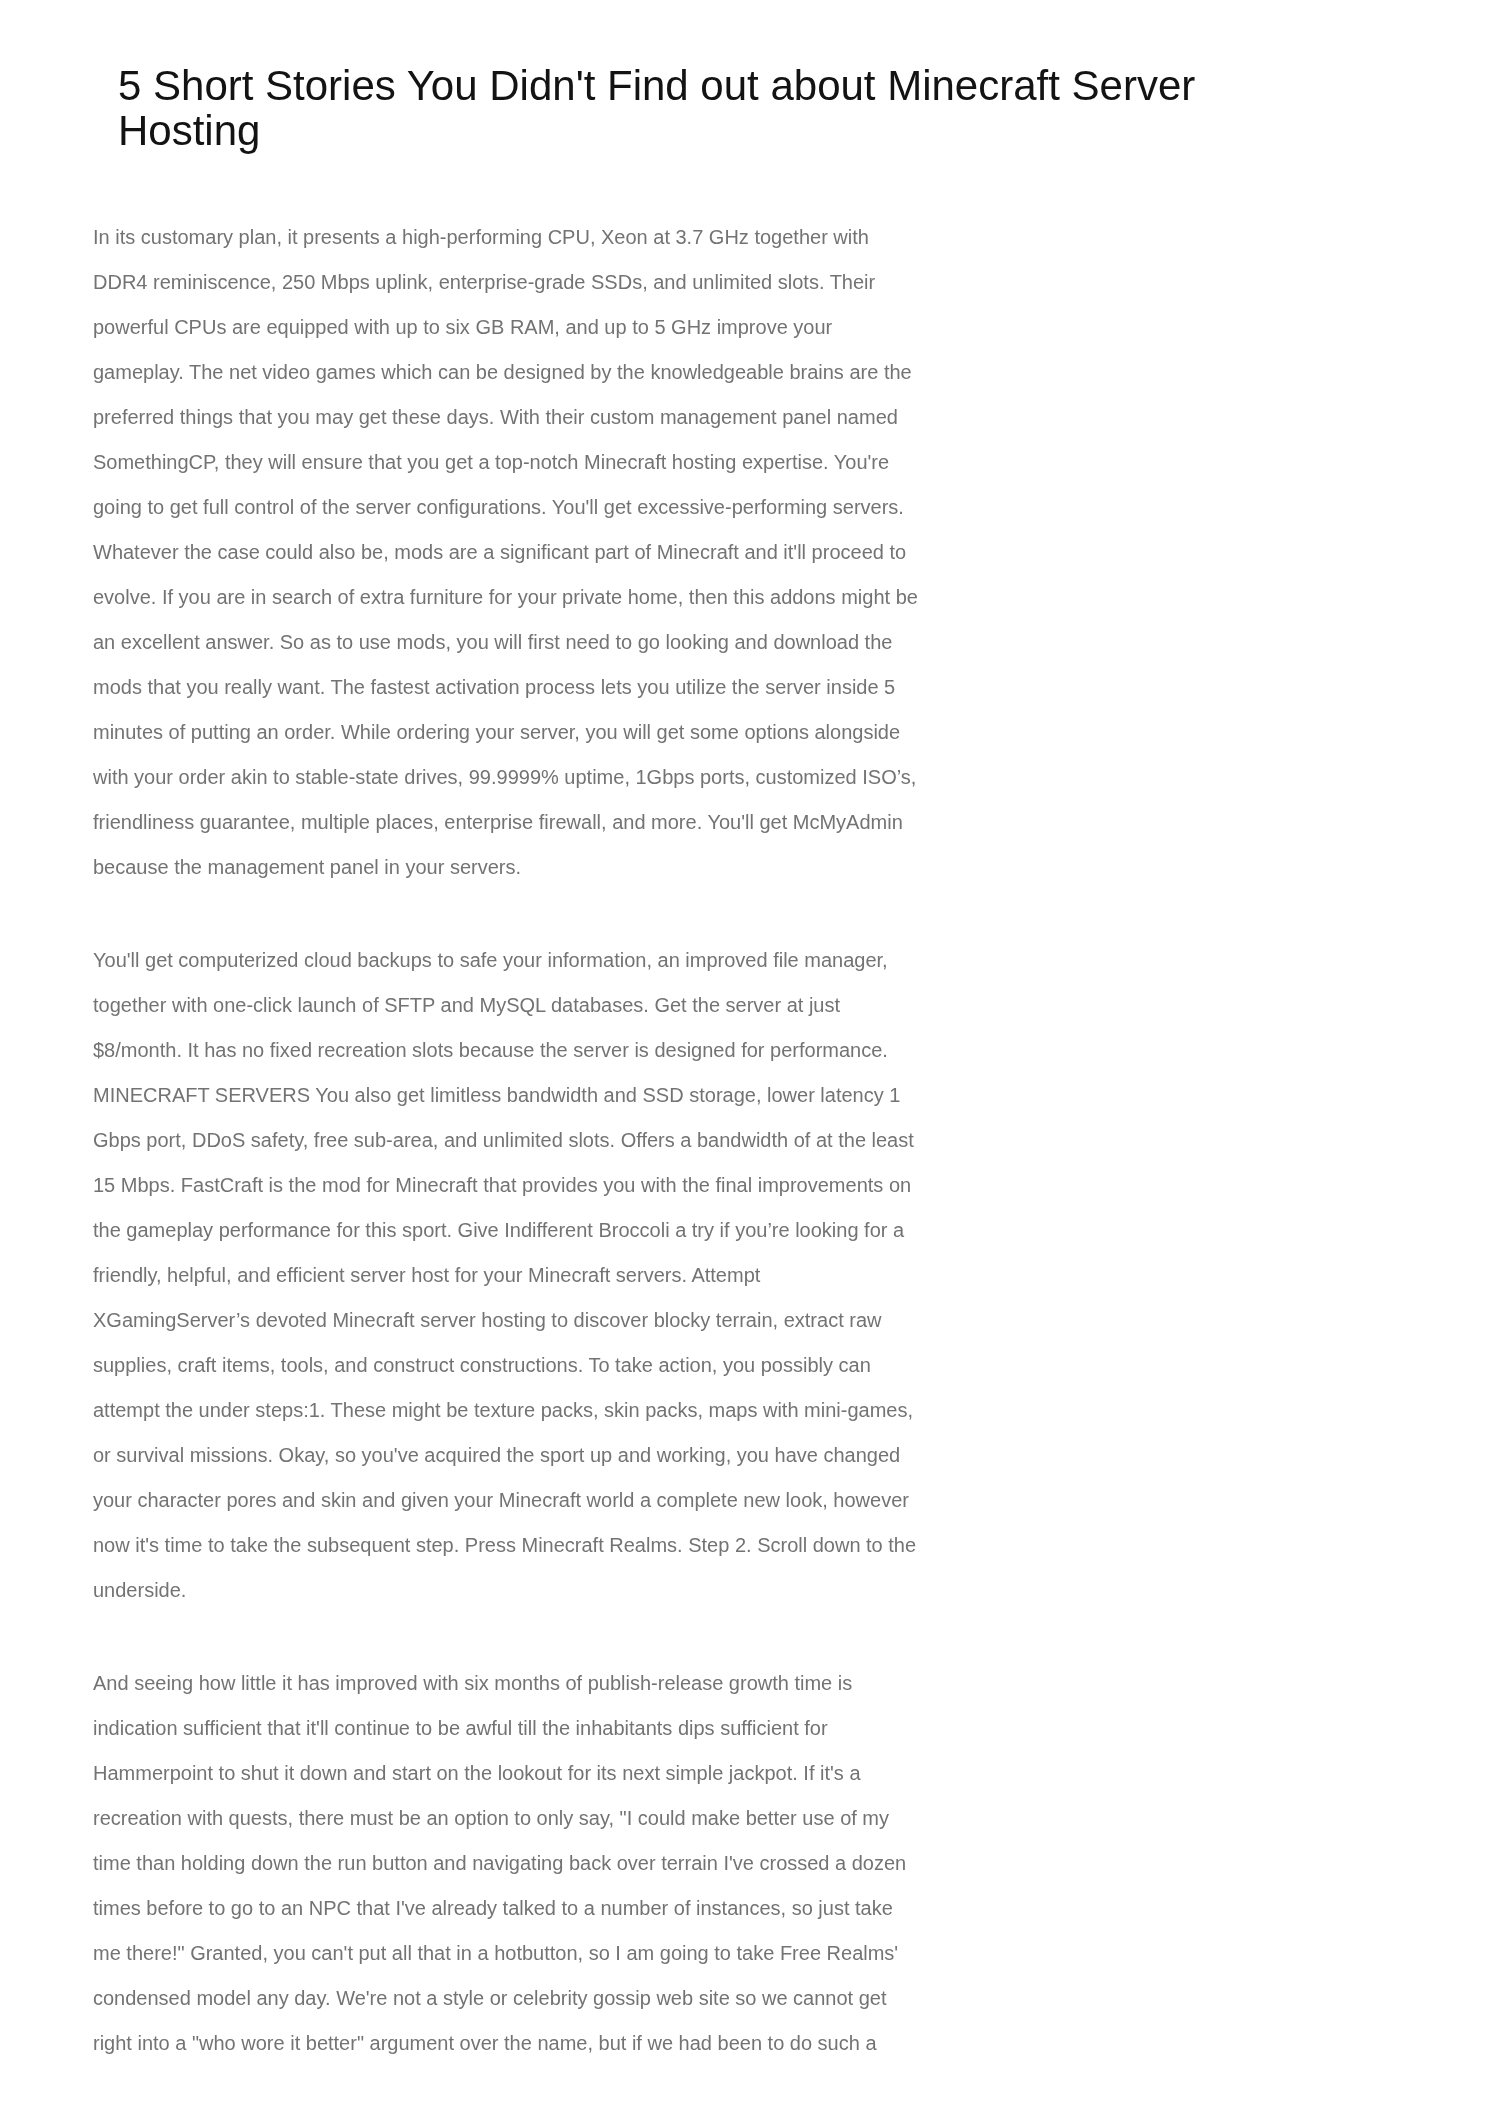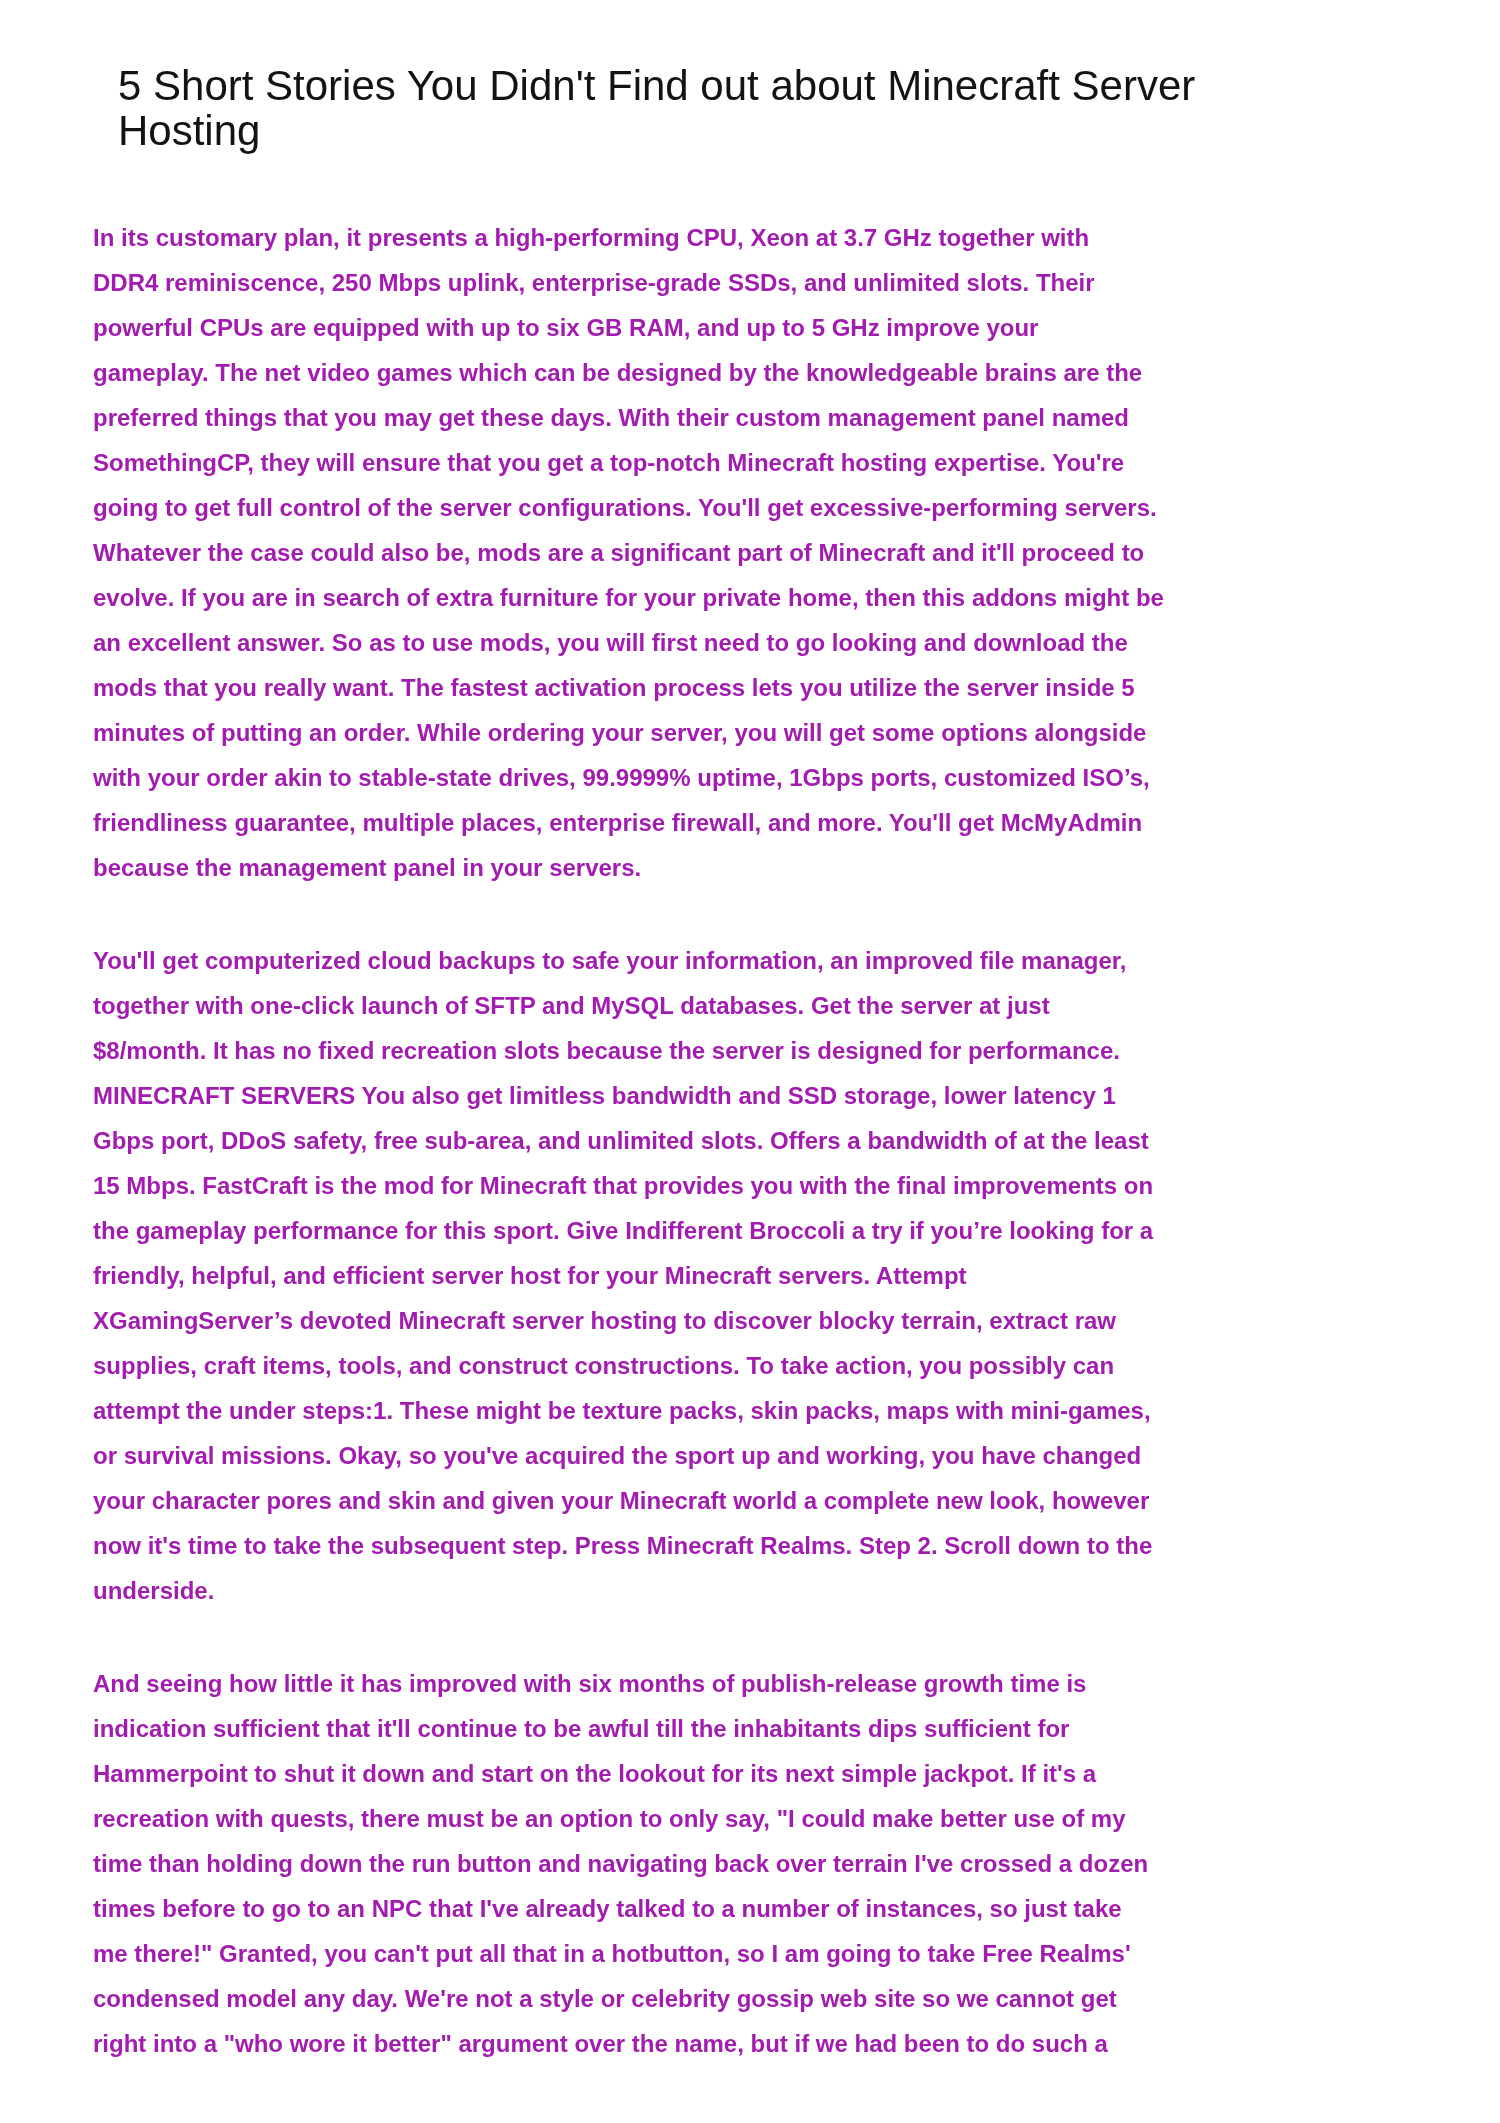--- a/index.html
+++ b/index.html
@@ -25,29 +25,29 @@
     font-size: 42px;
     line-height: 45px;
     font-weight: 400;
     margin: 0 0 62px 25px;
     padding: 0;
     white-space: pre-line;
     letter-spacing: 0;
     color: #131313;
   }
   .para {
-    font-size: 24px;
+    font-size: 20px;
     line-height: 45px;
-    font-weight: 700;
+    font-weight: 400;
     margin: 0 0 48px 0;
     padding: 0;
     max-width: 1340px;
     white-space: pre-line;
     letter-spacing: 0;
-    color: #a21caf;
+    color: #737373;
   }
 </style>
 </head>
 <body>
 
 <div class="sheet">
   <h1 class="title">5 Short Stories You Didn't Find out about Minecraft Server
 Hosting</h1>
 
   <p class="para">In its customary plan, it presents a high-performing CPU, Xeon at 3.7 GHz together with

